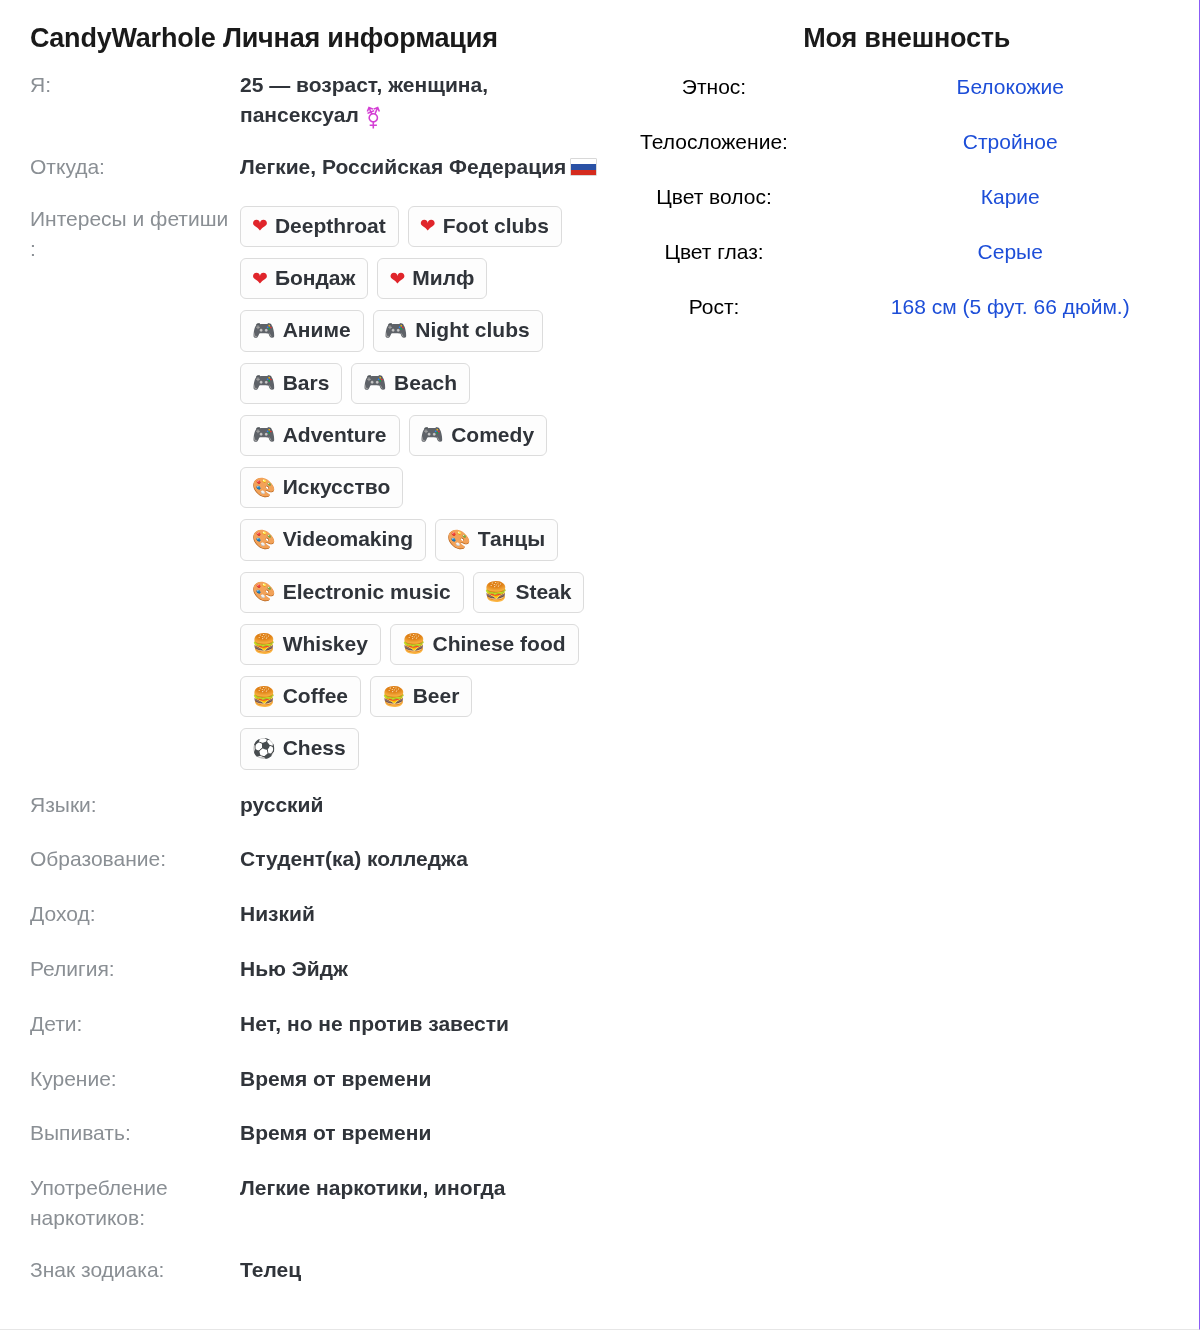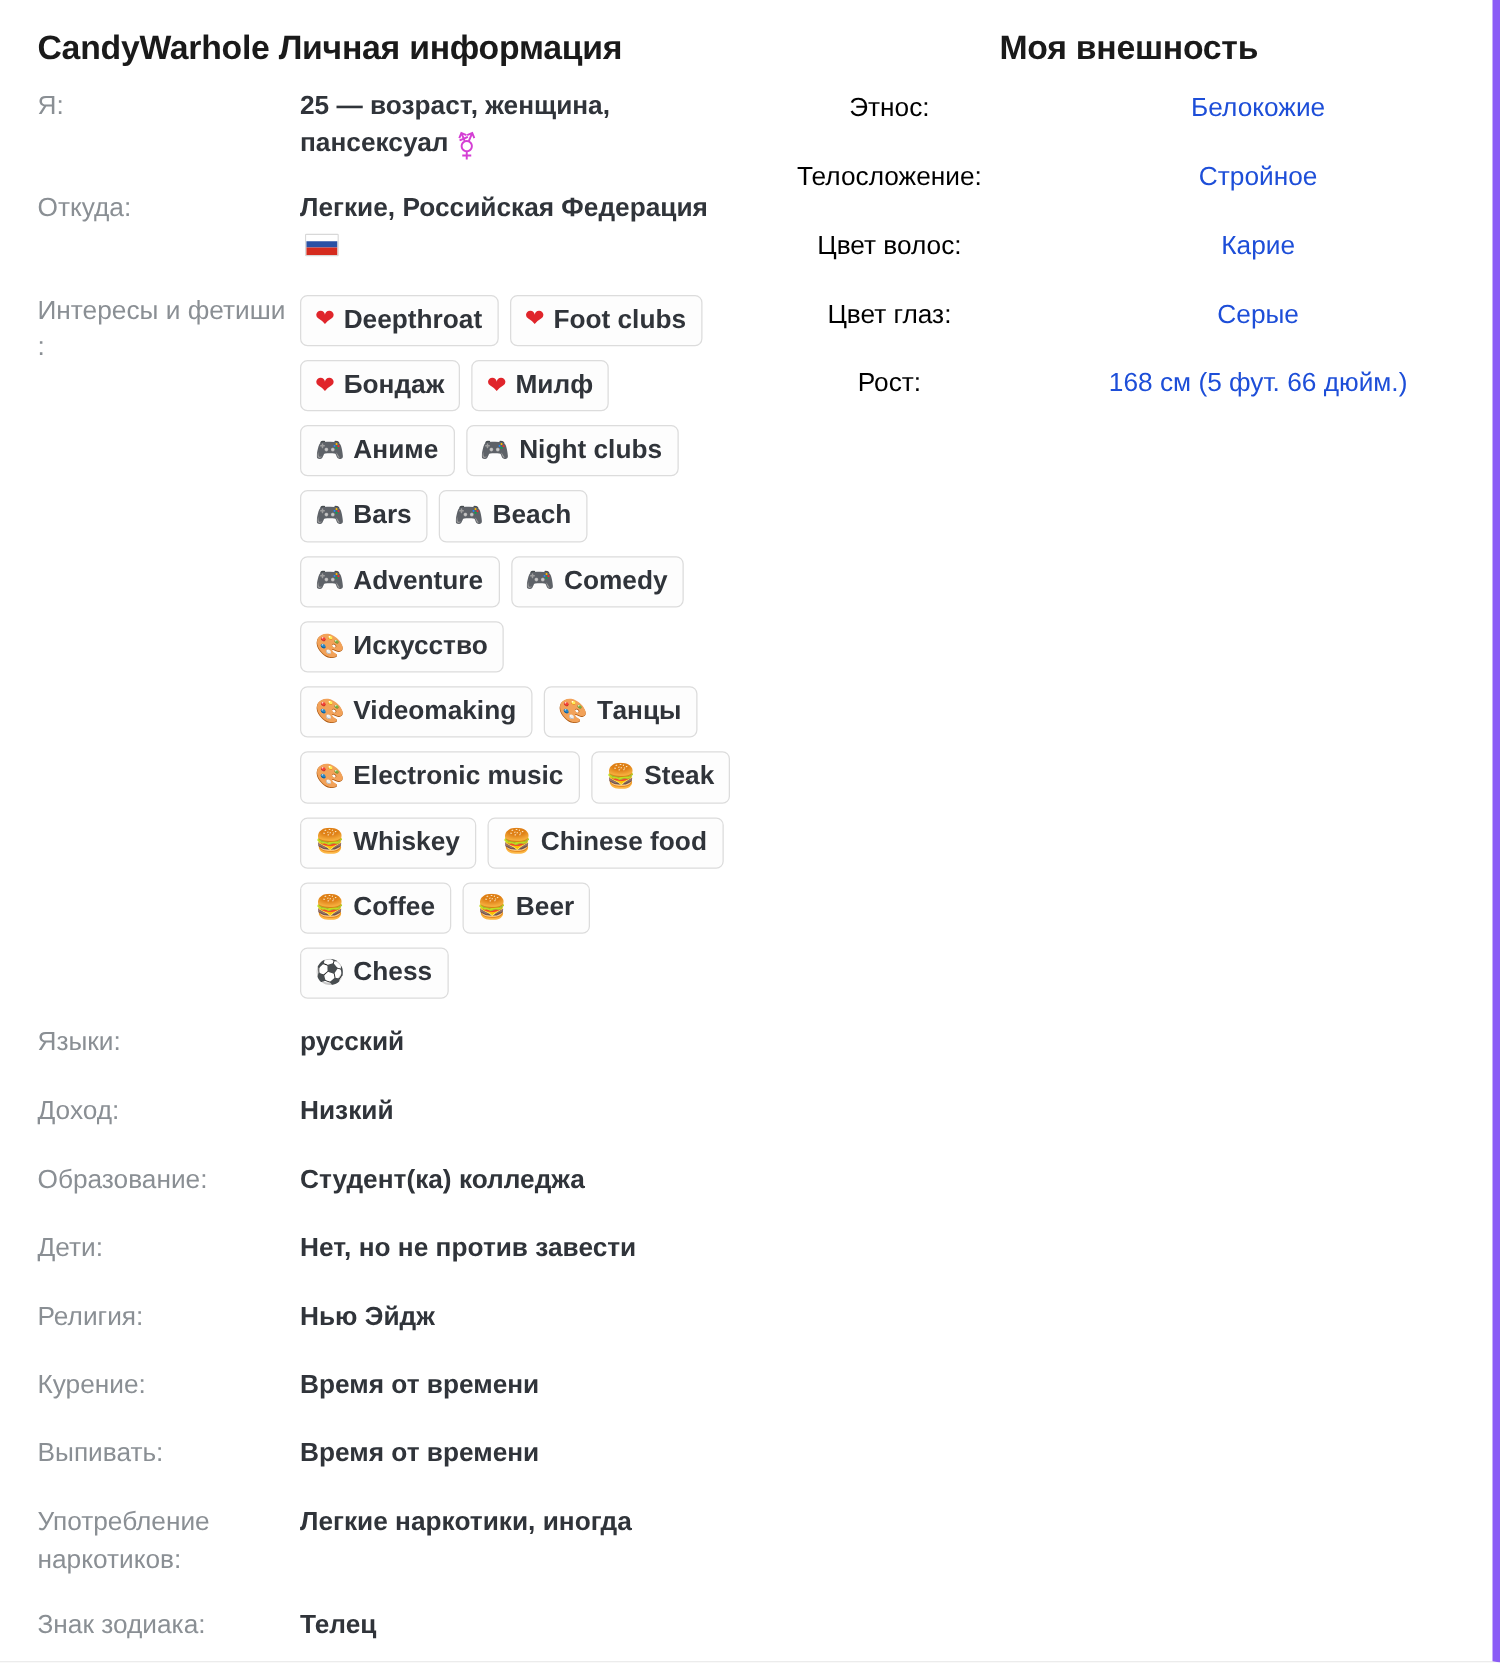--- a/index.html
+++ b/index.html
@@ -8,21 +8,21 @@
     margin: 0;
     padding: 0;
     background: #ffffff;
     font-family: "Liberation Sans", "DejaVu Sans", sans-serif;
   }
   .page {
     position: relative;
     width: 1200px;
     height: 1330px;
     background: #ffffff;
-    border-right: 6px solid #8b5cf6;
+    border-right: 1px solid #8b5cf6;
     border-bottom: 1px solid #e6e6e6;
     overflow: hidden;
   }
   .columns {
     display: flex;
     align-items: flex-start;
     padding: 22px 0 0 0;
   }
   .col-left  { width: 600px; padding-left: 30px; }
   .col-right { width: 600px; padding-left: 15px; text-align: center; }
@@ -218,34 +218,34 @@
                     <span>Chess</span>
                   </div>
                 </div>
             </td>
           </tr>
           <tr>
             <td class="label">Языки:</td>
             <td class="value">русский</td>
           </tr>
           <tr>
+            <td class="label">Образование:</td>
+            <td class="value">Студент(ка) колледжа</td>
+          </tr>
+          <tr>
             <td class="label">Доход:</td>
             <td class="value">Низкий</td>
           </tr>
           <tr>
-            <td class="label">Образование:</td>
-            <td class="value">Студент(ка) колледжа</td>
+            <td class="label">Религия:</td>
+            <td class="value">Нью Эйдж</td>
           </tr>
           <tr>
             <td class="label">Дети:</td>
             <td class="value">Нет, но не против завести</td>
-          </tr>
-          <tr>
-            <td class="label">Религия:</td>
-            <td class="value">Нью Эйдж</td>
           </tr>
           <tr>
             <td class="label">Курение:</td>
             <td class="value">Время от времени</td>
           </tr>
           <tr>
             <td class="label">Выпивать:</td>
             <td class="value">Время от времени</td>
           </tr>
           <tr class="row-multiline">

